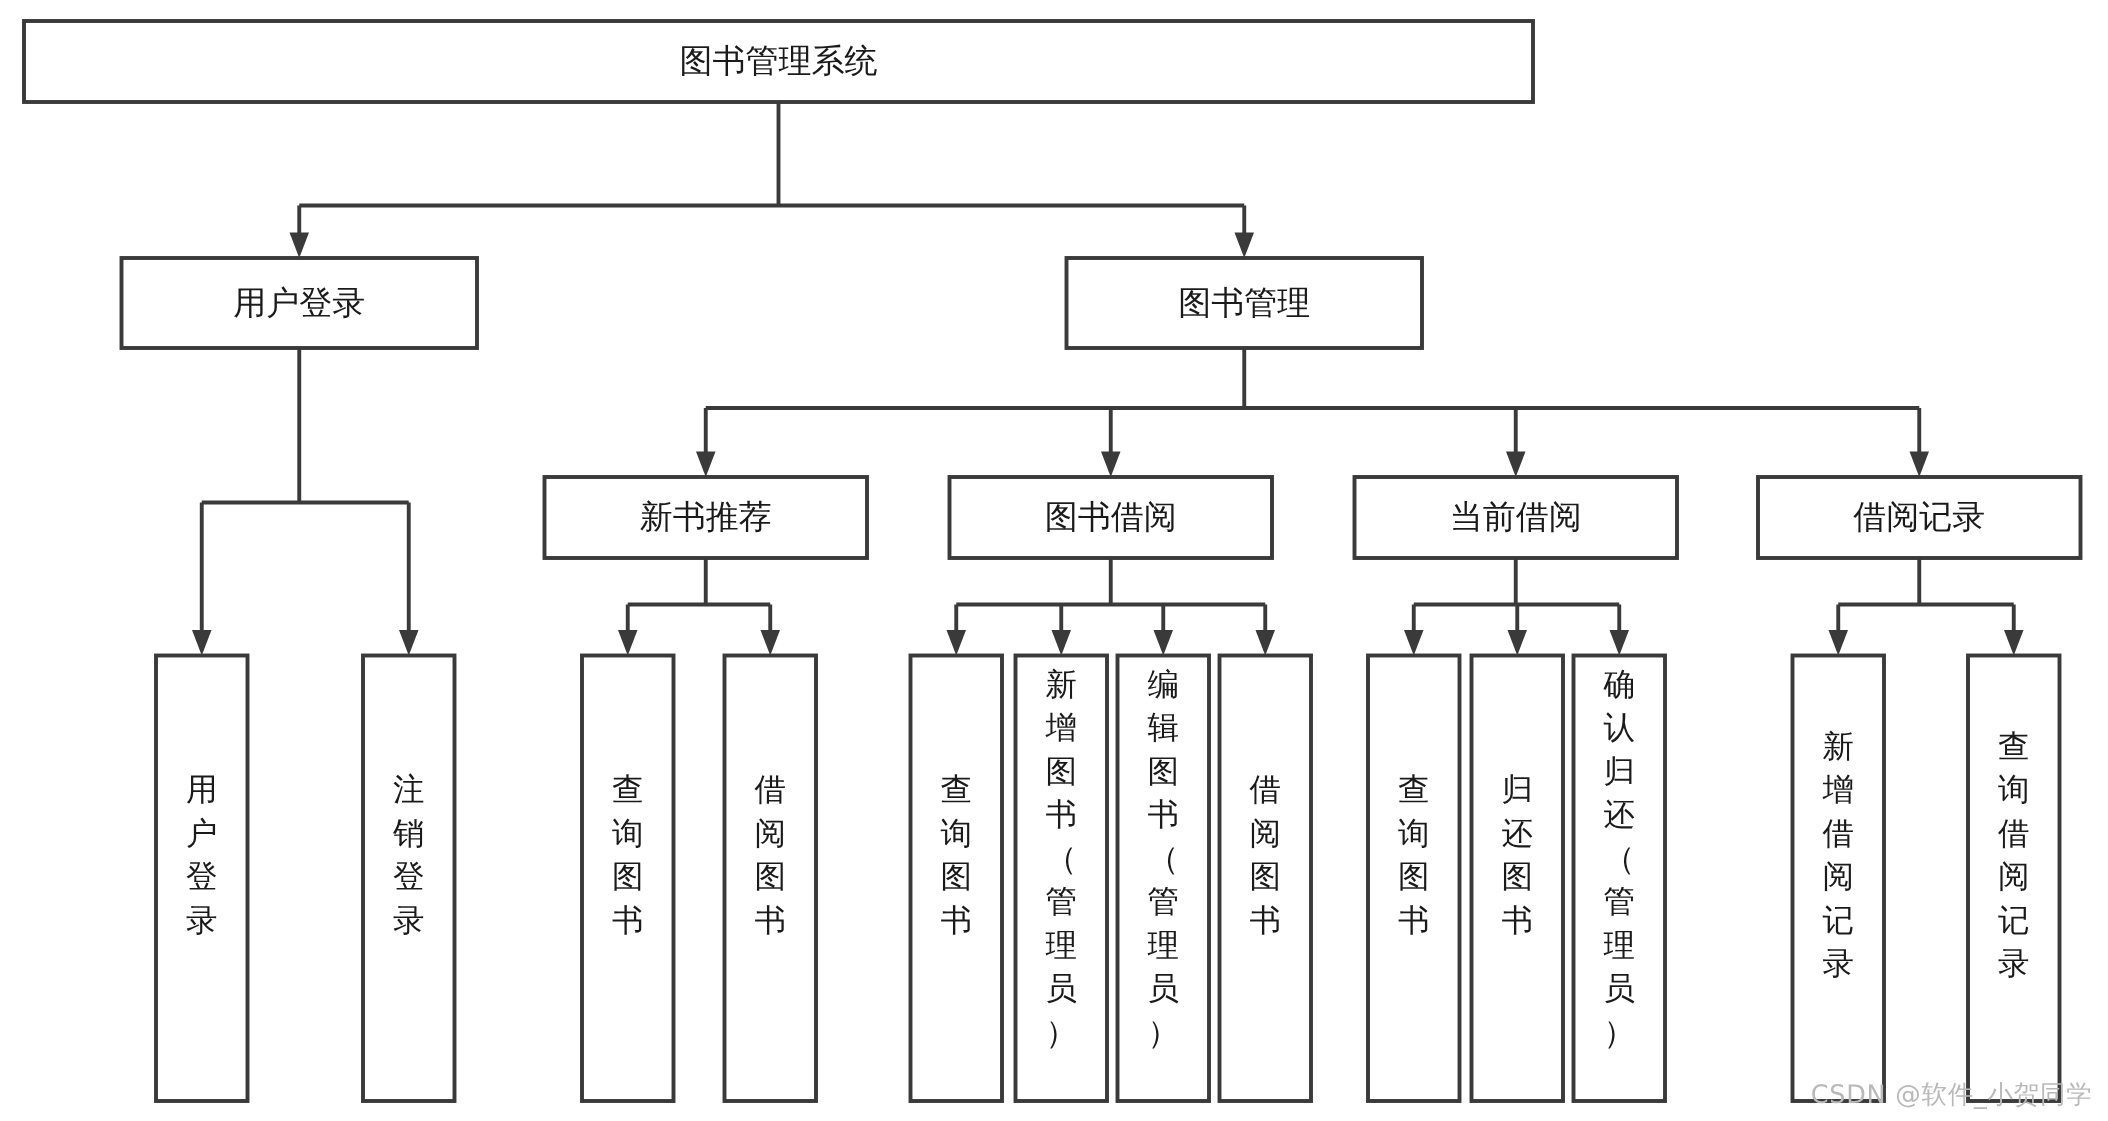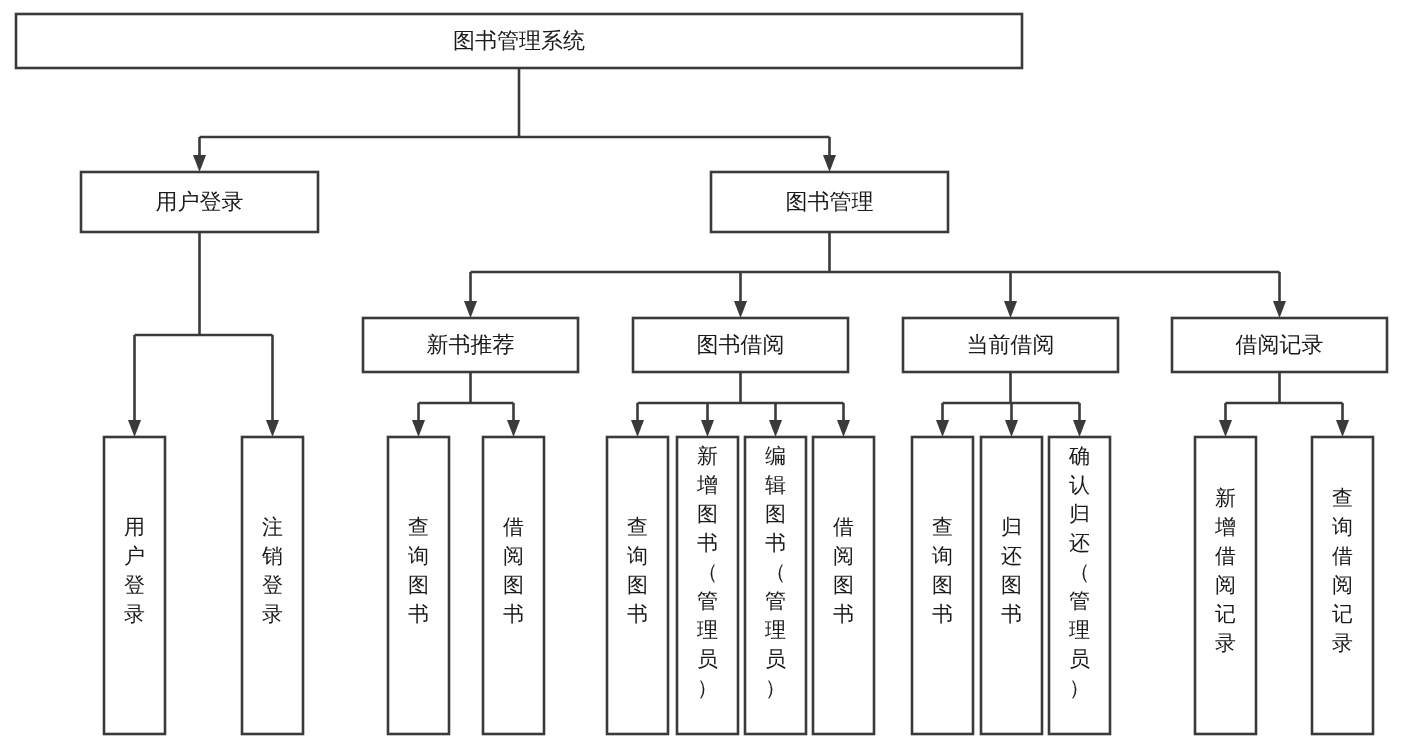--- a/index.html
+++ b/index.html
@@ -202,13 +202,14 @@
         <g>
           <rect class="node-box" x="1195" y="437" width="61" height="297"></rect>
           <text class="node-label-v" x="1225.5" y="504.5"><tspan x="1225.5" dy="0">新</tspan><tspan x="1225.5" dy="29">增</tspan><tspan x="1225.5" dy="29">借</tspan><tspan x="1225.5" dy="29">阅</tspan><tspan x="1225.5" dy="29">记</tspan><tspan x="1225.5" dy="29">录</tspan></text>
         </g>
         <g>
           <rect class="node-box" x="1312" y="437" width="61" height="297"></rect>
           <text class="node-label-v" x="1342.5" y="504.5"><tspan x="1342.5" dy="0">查</tspan><tspan x="1342.5" dy="29">询</tspan><tspan x="1342.5" dy="29">借</tspan><tspan x="1342.5" dy="29">阅</tspan><tspan x="1342.5" dy="29">记</tspan><tspan x="1342.5" dy="29">录</tspan></text>
         </g>
       </g>
     </svg>
+  <div class="watermark">CSDN @软件_小贺同学</div>
 </div>
 
 </body></html>

